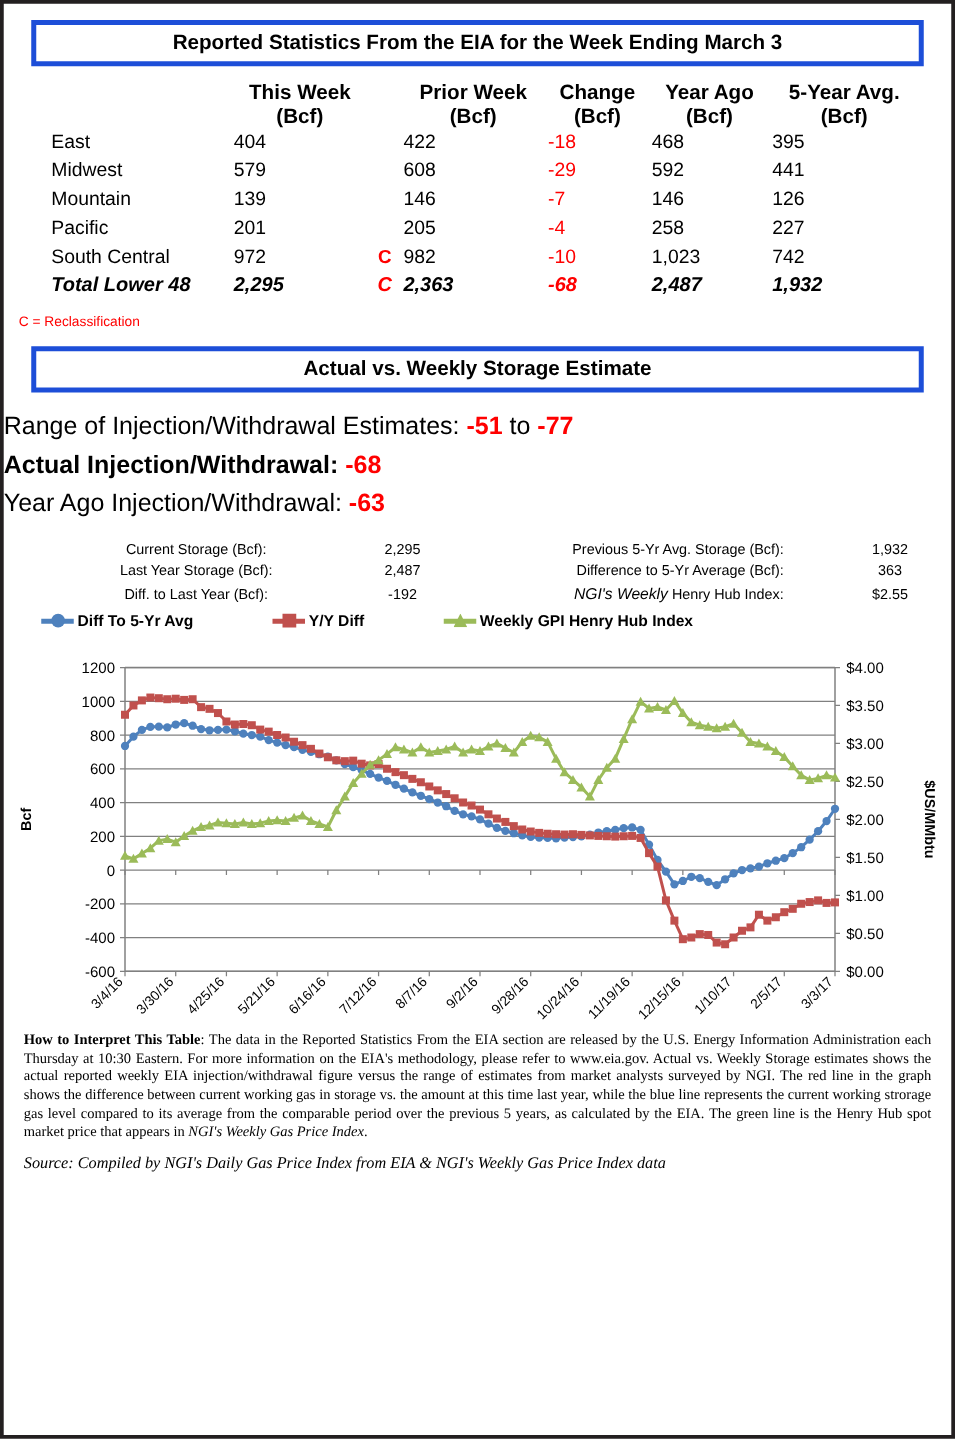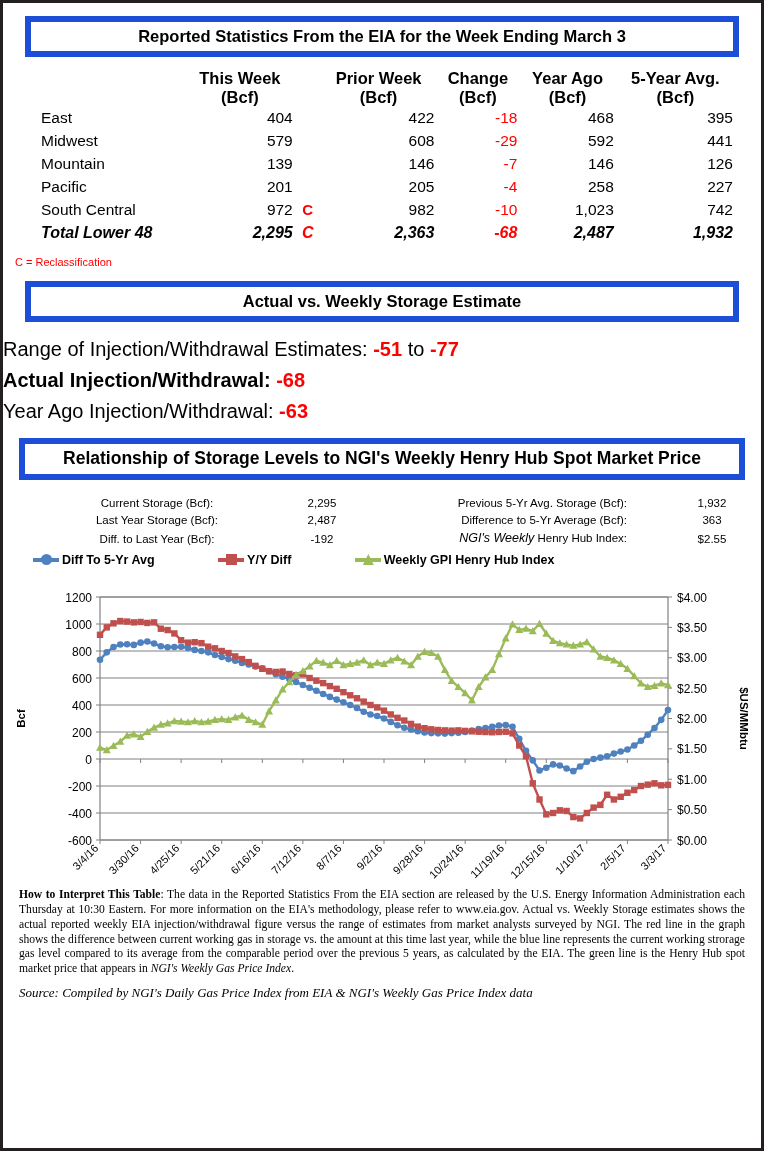--- a/index.html
+++ b/index.html
@@ -19,21 +19,21 @@
     font-size:27px;
     font-weight:bold;
     letter-spacing:-0.2px;
     padding-top:12px;
     line-height:1.1;
   }
 
   
   .band{
     margin:13px 22px 0 22px;
-    border:6px solid #1d4ed8;
+    border:4px solid #1d4ed8;
     text-align:center;
     font-weight:bold;
     font-size:16.5px;
     padding:5px 2px 6px 2px;
     line-height:1.1;
   }
   .band.wide{margin-left:16px;margin-right:16px;font-size:17.5px;padding:5px 1px 6px 1px;}
 
   
   table.stats{
@@ -45,21 +45,21 @@
   table.stats th{
     font-weight:bold;
     font-size:16.5px;
     text-align:center;
     padding:0 2px;
     line-height:1.12;
     white-space:nowrap;
   }
   table.stats th.blank{width:152px;}
   table.stats td{
-    text-align:right;
+    text-align:left;
     padding:2.5px 2px;
     white-space:nowrap;
   }
   table.stats td.region{text-align:left;padding-left:12px;font-size:15.5px;}
   table.stats .cflag{color:#ff0000;font-weight:bold;width:22px;text-align:center;font-size:15px;}
   table.stats .neg{color:#ff0000;}
   table.stats tr.total td{font-weight:bold;font-style:italic;font-size:16px;}
   table.stats tr.total td.region{font-style:italic;font-weight:bold;}
   .reclass{
     color:#ff0000;
@@ -221,21 +221,20 @@
   <div class="est first">
     <span>Range of Injection/Withdrawal Estimates: </span><span class="red">-51</span><span> to </span><span class="red">-77</span>
   </div>
   <div class="est">
     <b>Actual Injection/Withdrawal: </b><span class="red">-68</span>
   </div>
   <div class="est">
     <span>Year Ago Injection/Withdrawal: </span><span class="red">-63</span>
   </div>
 
-  <div class="band wide">Relationship of Storage Levels to NGI's Weekly Henry Hub Spot Market Price</div>
 
   <table class="summary">
     <tbody>
         <tr>
       <td class="lbl-l">Current Storage (Bcf):</td>
       <td class="val-l">2,295</td>
       <td class="lbl-r">Previous 5-Yr Avg. Storage (Bcf):</td>
       <td class="val-r">1,932</td>
     </tr>
     <tr>

